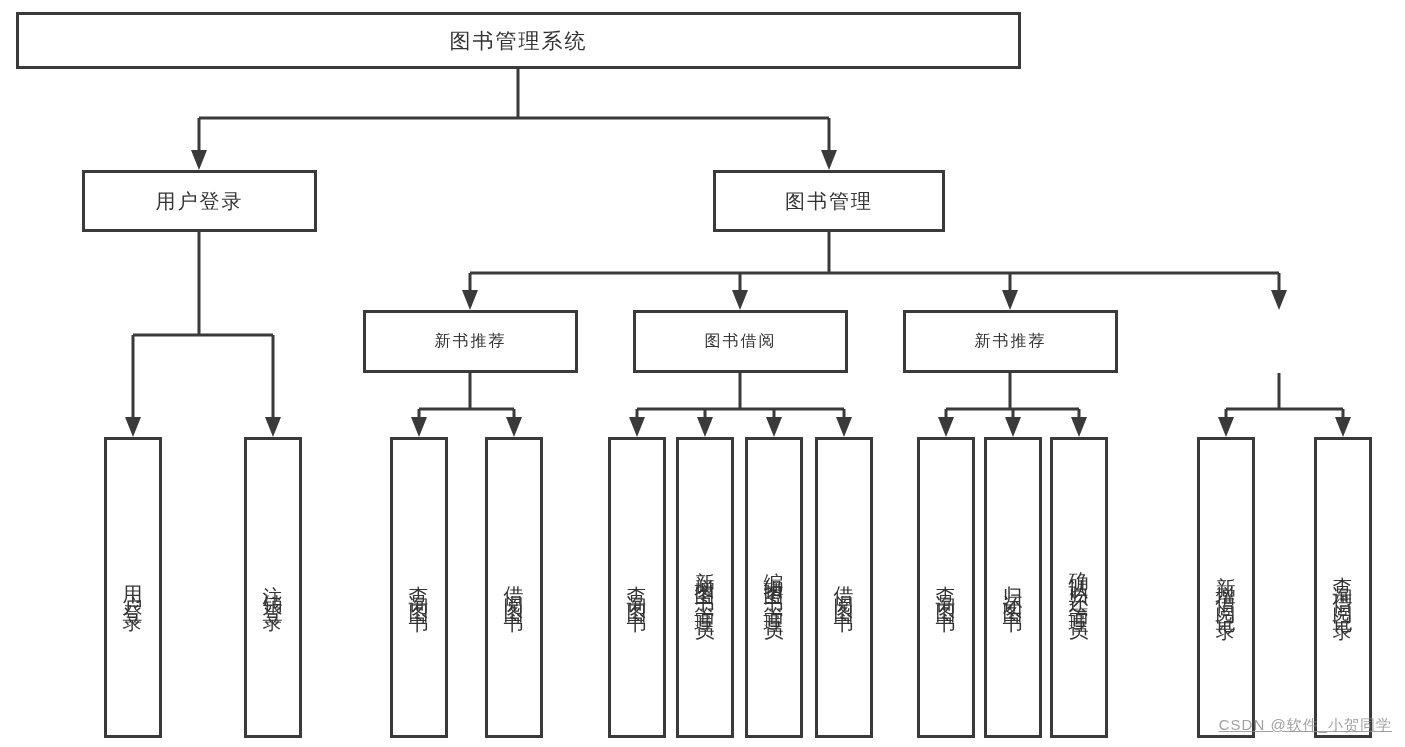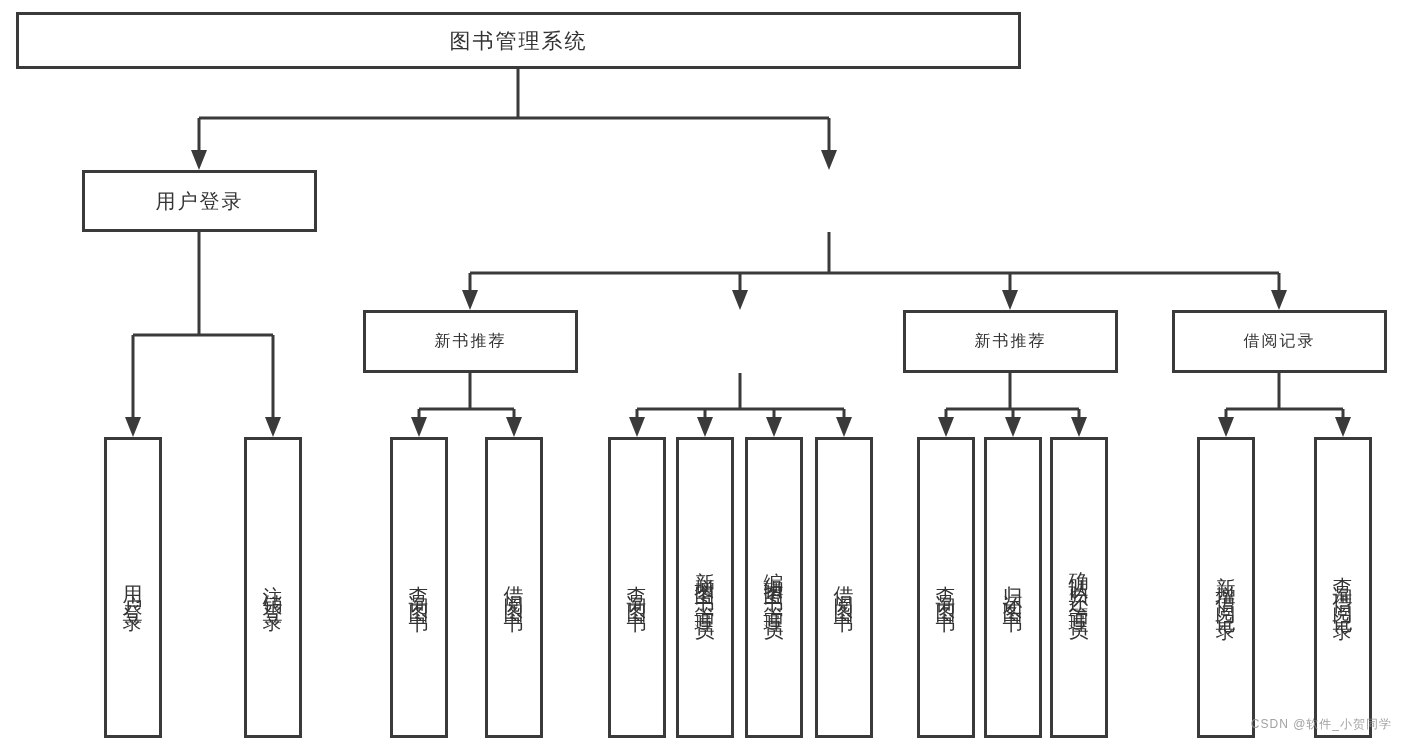--- a/index.html
+++ b/index.html
@@ -55,25 +55,26 @@
   .l-b2        { left: 815px; }
   .l-q3        { left: 917px; }
   .l-return    { left: 984px; }
   .l-confirm   { left: 1050px; }
   .l-addrec    { left: 1197px; }
   .l-qrec      { left: 1314px; }
 
   .watermark {
     position: absolute;
     right: 13px; top: 716px;
-    font-size: 12px;
+    font-size: 15px;
     color: rgba(145,145,145,0.85);
     letter-spacing: 1px;
     z-index: 5;
     white-space: nowrap;
+    text-decoration: underline;
   }
 </style>
 </head>
 <body>
 
 <div class="stage">
 
   <svg class="connectors" viewBox="0 0 1405 747" xmlns="http://www.w3.org/2000/svg" aria-hidden="true">
     <path fill="none" stroke="#3a3a3a" stroke-width="3" d="
       M518 69 V118 M199 118 H829 M199 118 V152 M829 118 V152
@@ -98,29 +99,32 @@
       M1218 417 L1234 417 L1226 437 Z  M1335 417 L1351 417 L1343 437 Z"></path>
   </svg>
 
   <div class="node root-node">
     <span class="lbl">图书管理系统</span>
   </div>
 
   <div class="node lvl2 n-user">
     <span class="lbl">用户登录</span>
   </div>
+  <div class="node lvl2 n-bookmgmt">
+    <span class="lbl">图书管理</span>
+  </div>
 
   <div class="node lvl3 n-newrec">
     <span class="lbl">新书推荐</span>
   </div>
+  <div class="node lvl3 n-borrow">
+    <span class="lbl">图书借阅</span>
+  </div>
   <div class="node lvl3 n-current">
     <span class="lbl">新书推荐</span>
-  </div>
-  <div class="node lvl3 n-records">
-    <span class="lbl">借阅记录</span>
   </div>
 
   <div class="node leaf l-user">
     <span class="lbl">用户登录</span>
   </div>
   <div class="node leaf l-logout">
     <span class="lbl">注销登录</span>
   </div>
 
   <div class="node leaf l-q1">

